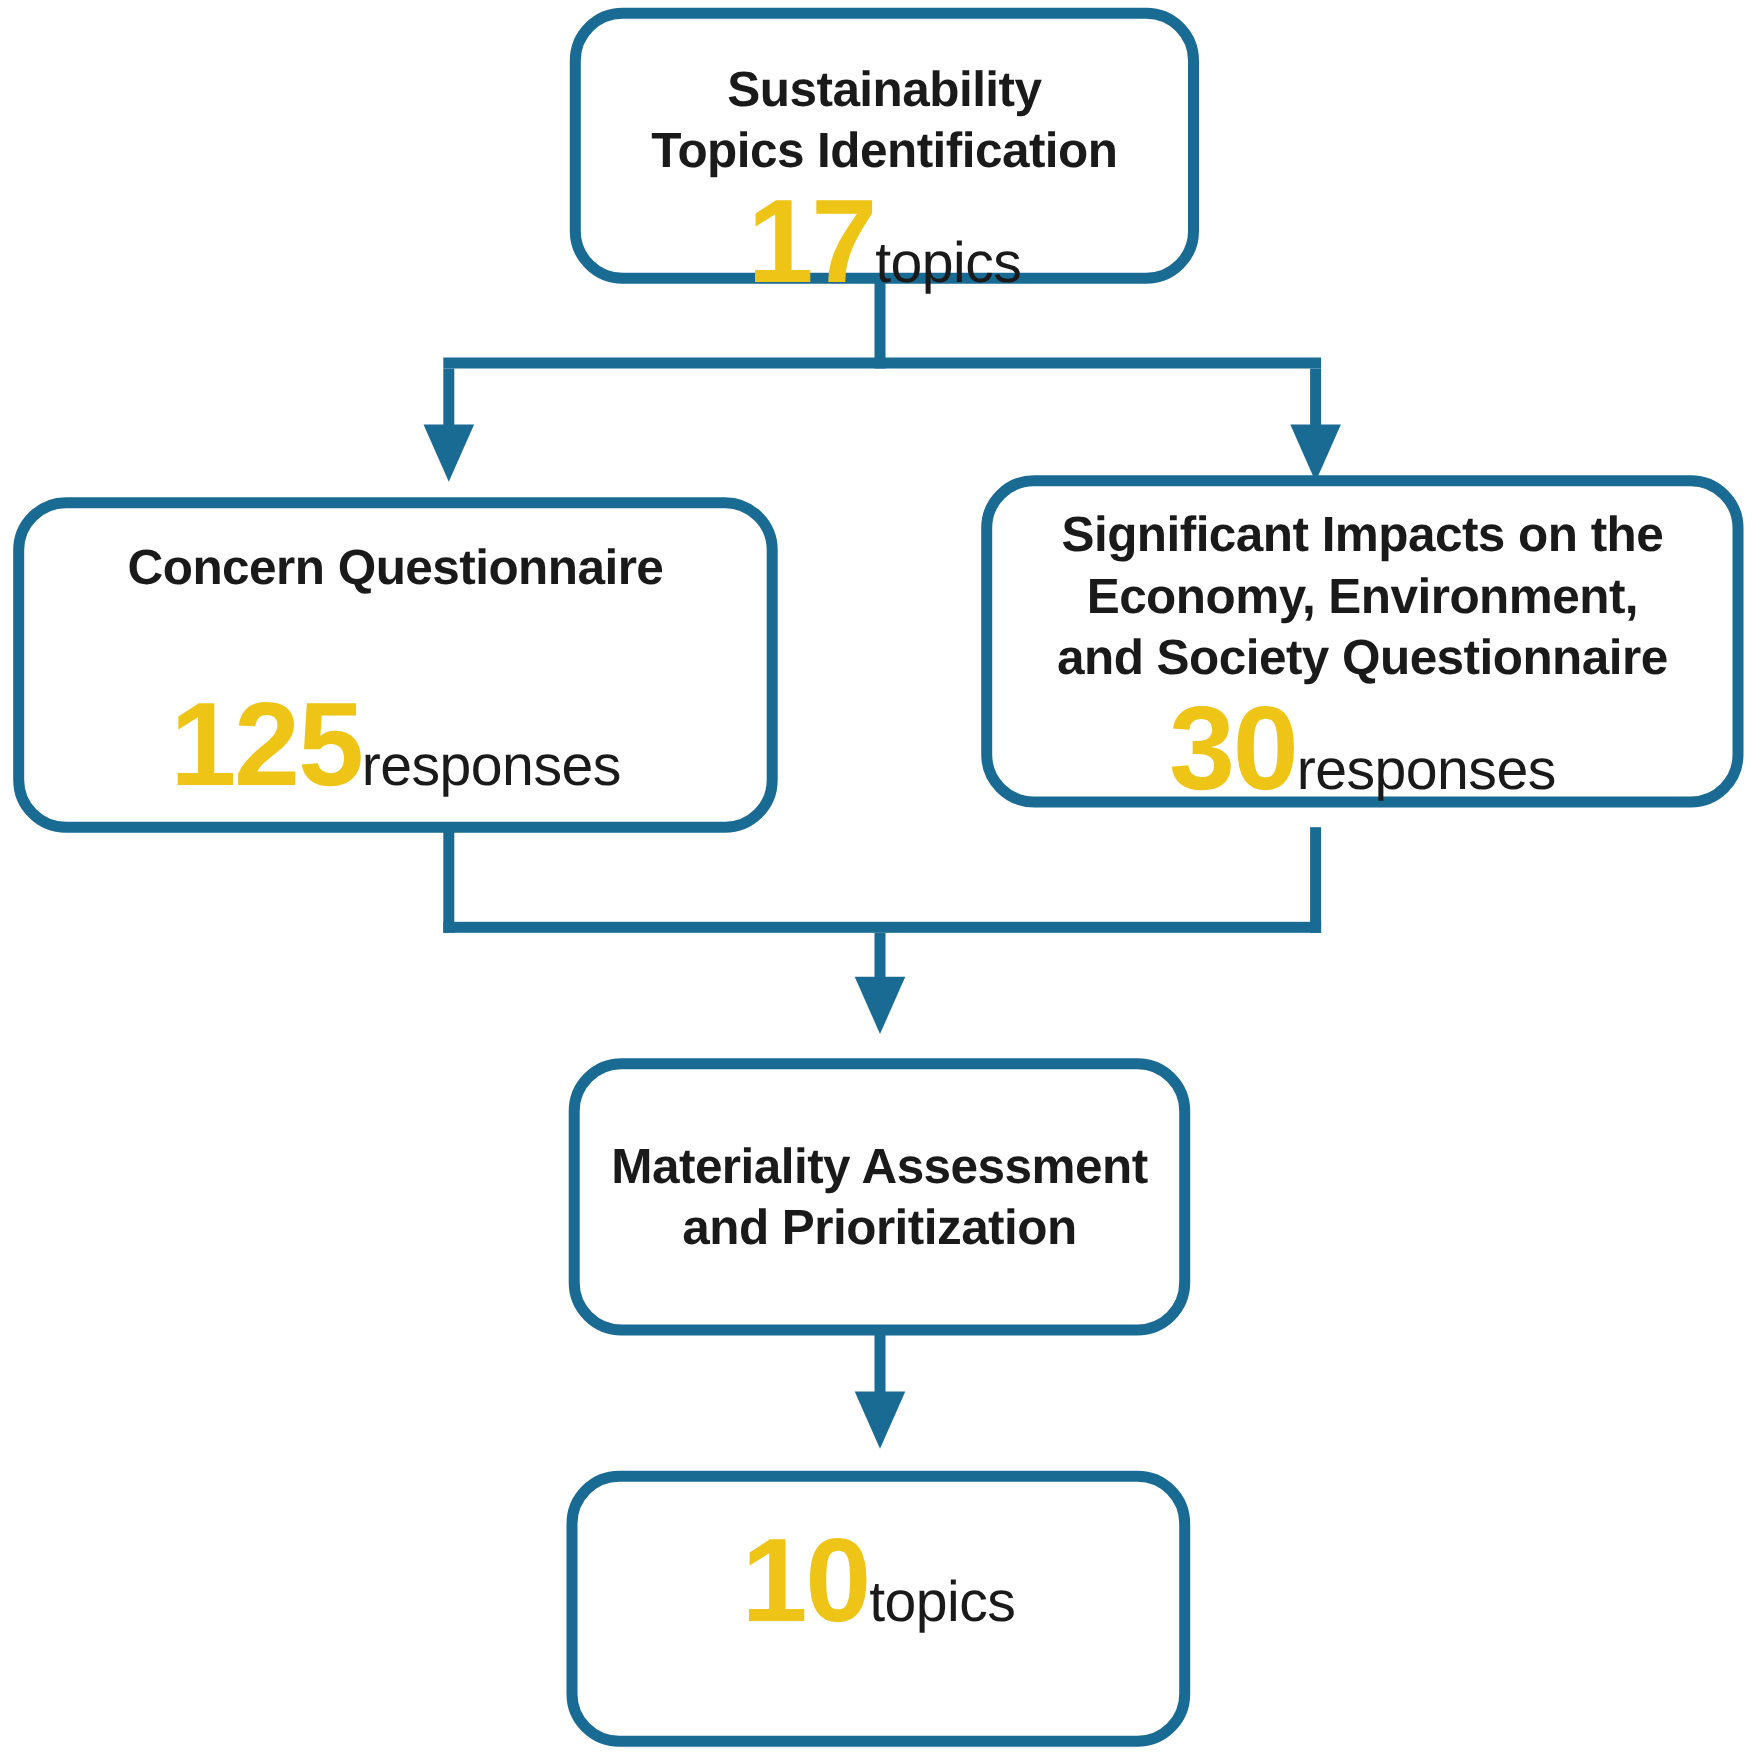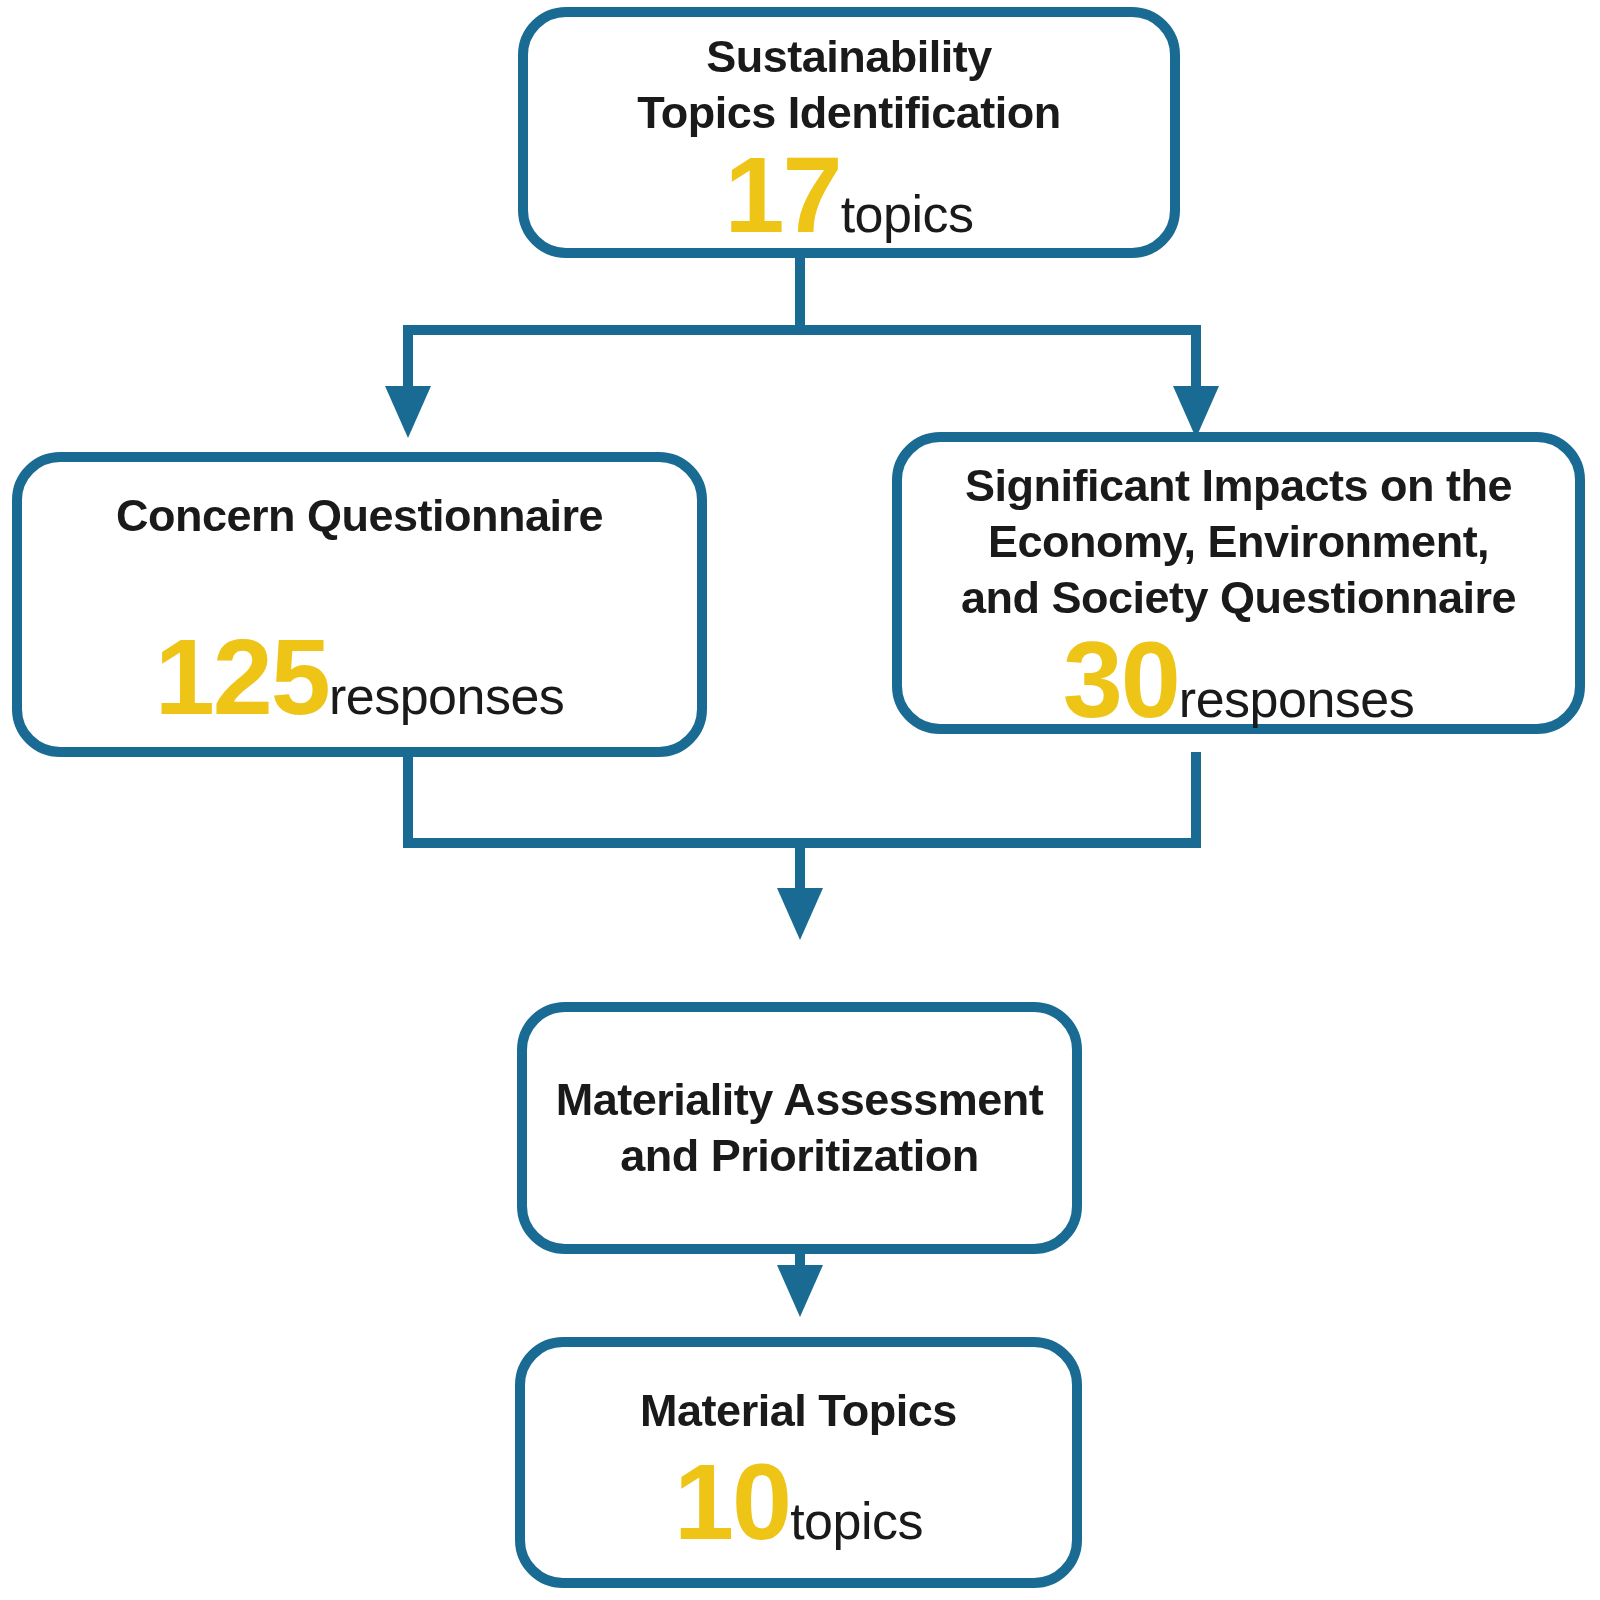--- a/index.html
+++ b/index.html
@@ -49,24 +49,24 @@
     color: var(--number);
   }
   .metric .unit {
     font-weight: normal;
     font-size: 52px;
     line-height: 1;
     letter-spacing: -0.5px;
     color: var(--text);
   }
 
-  #node-identification { left: 518px; top: 7px;    width: 662px; height: 251px; padding: 12px 0 10px; justify-content: space-between; }
+  #node-identification { left: 518px; top: 7px;    width: 572px; height: 251px; padding: 36px 0 10px; justify-content: space-between; }
   #node-stakeholder    { left: 12px;  top: 452px;  width: 695px; height: 305px; padding: 26px 0 16px; justify-content: space-between; }
   #node-impacts        { left: 892px; top: 432px;  width: 693px; height: 302px; padding: 16px 0 14px; justify-content: space-between; }
-  #node-assessment     { left: 517px; top: 962px;  width: 565px; height: 252px; justify-content: center; margin-top: 40px; }
+  #node-assessment     { left: 517px; top: 962px;  width: 565px; height: 252px; justify-content: center; }
   #node-material       { left: 515px; top: 1337px; width: 567px; height: 251px; padding: 36px 0 22px; justify-content: space-between; }
 
   
   .line { position: absolute; background: var(--line); }
   .arrow-down {
     position: absolute;
     width: 0; height: 0;
     border-left: 23px solid transparent;
     border-right: 23px solid transparent;
     border-top: 52px solid var(--line);
@@ -139,22 +139,19 @@
   </div>
 
   <div class="node" id="node-assessment">
     <div>
       <div class="title-line">Materiality Assessment</div>
       <div class="title-line">and Prioritization</div>
     </div>
   </div>
 
   <div class="node" id="node-material">
-    <div>
-      <div class="title-line">Material Topics</div>
-    </div>
     <div class="metric">
       <span class="value">10</span>
       <span class="unit">topics</span>
     </div>
   </div>
 
 </div>
 
 </body></html>

